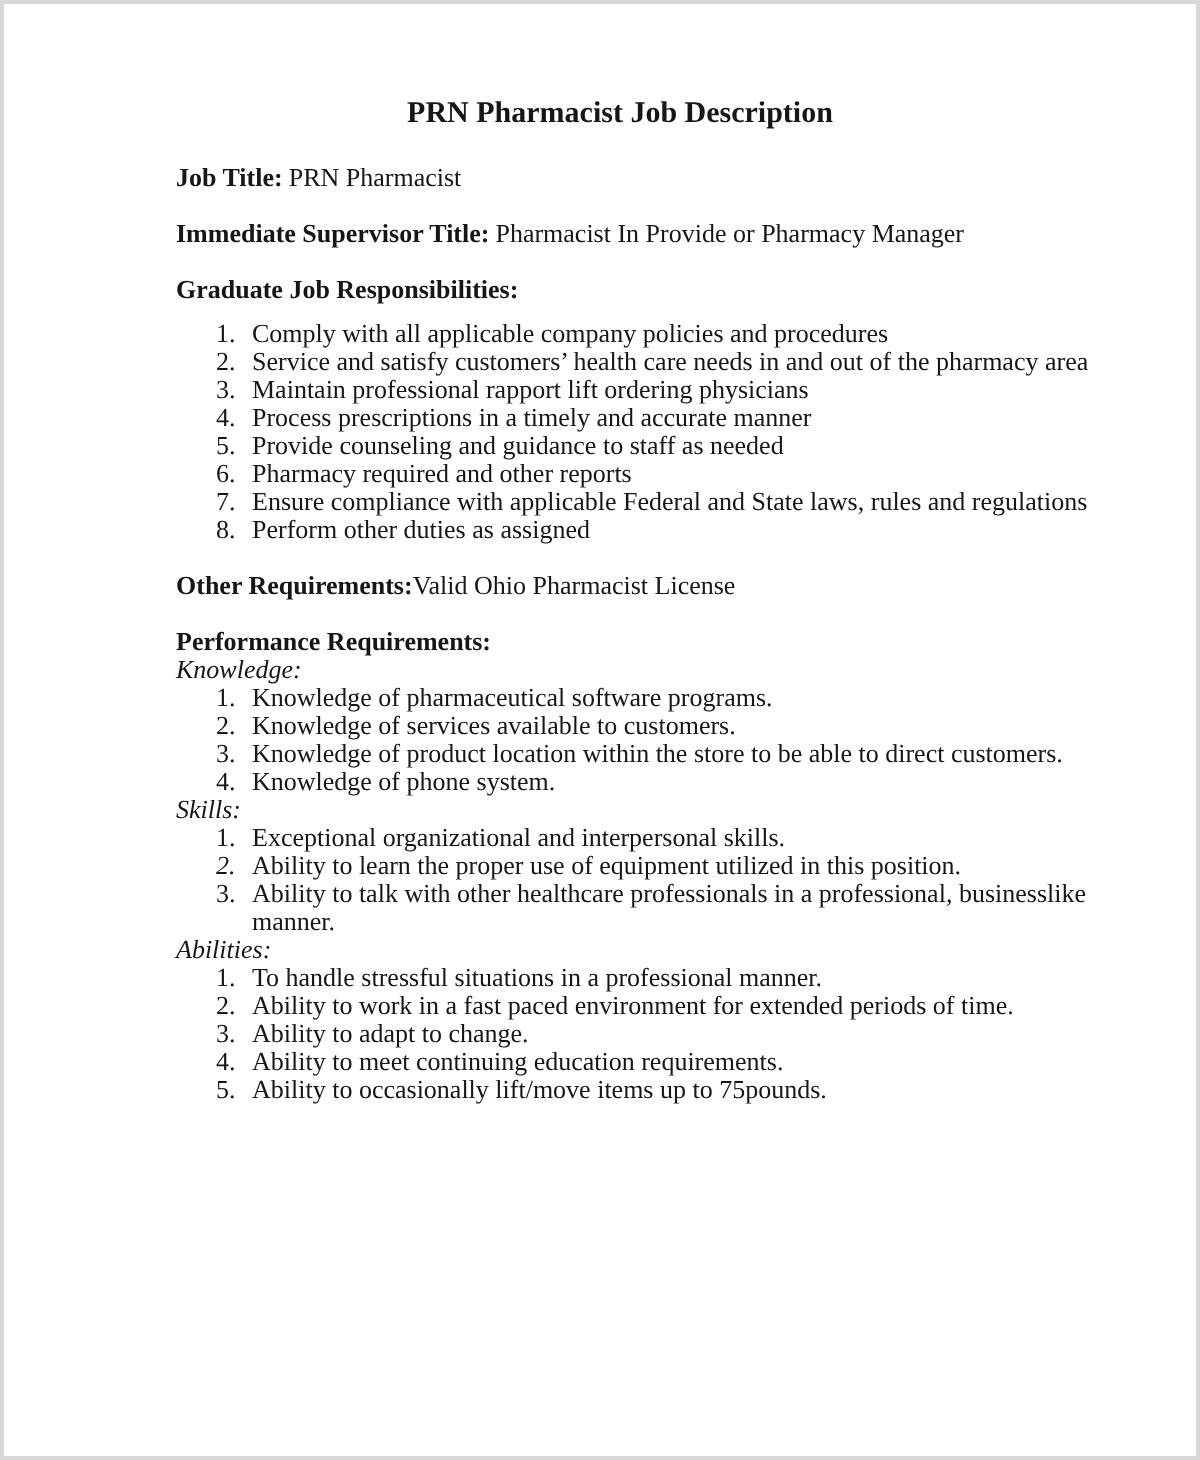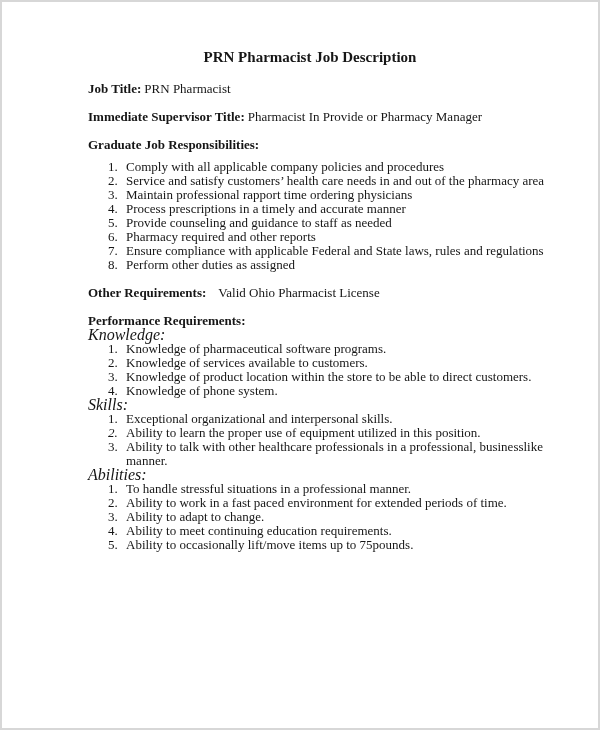--- a/index.html
+++ b/index.html
@@ -25,40 +25,40 @@
     text-align: center;
     margin: 0 24px 16px 0;
   }
   .para {
     font-size: 13px;
     line-height: 14px;
     margin: 14px 0 0 0;
   }
   .para.first { margin-top: 0; }
   .lbl { font-weight: bold; margin-right: 3px; }
-  .lbl.wide { margin-right: 12px; }
+  .lbl.wide { margin-right: 0; }
   .list { margin-top: 8px; counter-reset: item; }
   .list.tight { margin-top: 0; }
   .li {
     display: flex;
     padding-left: 20px;
     font-size: 13px;
     line-height: 14px;
   }
   .li::before {
     content: counter(item) ".";
     counter-increment: item;
     width: 18px;
     flex: 0 0 18px;
   }
   .subsection { }
   .subsection.first { margin-top: 0; }
   .subhead {
     font-style: italic;
-    font-size: 16px;
+    font-size: 13px;
     line-height: 14px;
   }
   .list-skills .li:nth-child(2)::before { font-style: italic; }
 </style>
 </head>
 <body>
 
 <div class="page">
 
   <h1 class="doc-title">PRN Pharmacist Job Description</h1>
@@ -72,21 +72,21 @@
   <p class="para"><span class="lbl">Graduate Job Responsibilities:</span></p>
 
   <div class="list">
     <div class="li">
         <span>Comply with all applicable company policies and procedures</span>
       </div>
     <div class="li">
         <span>Service and satisfy customers’ health care needs in and out of the pharmacy area</span>
       </div>
     <div class="li">
-        <span>Maintain professional rapport time ordering physicians</span>
+        <span>Maintain professional rapport lift ordering physicians</span>
       </div>
     <div class="li">
         <span>Process prescriptions in a timely and accurate manner</span>
       </div>
     <div class="li">
         <span>Provide counseling and guidance to staff as needed</span>
       </div>
     <div class="li">
         <span>Pharmacy required and other reports</span>
       </div>

